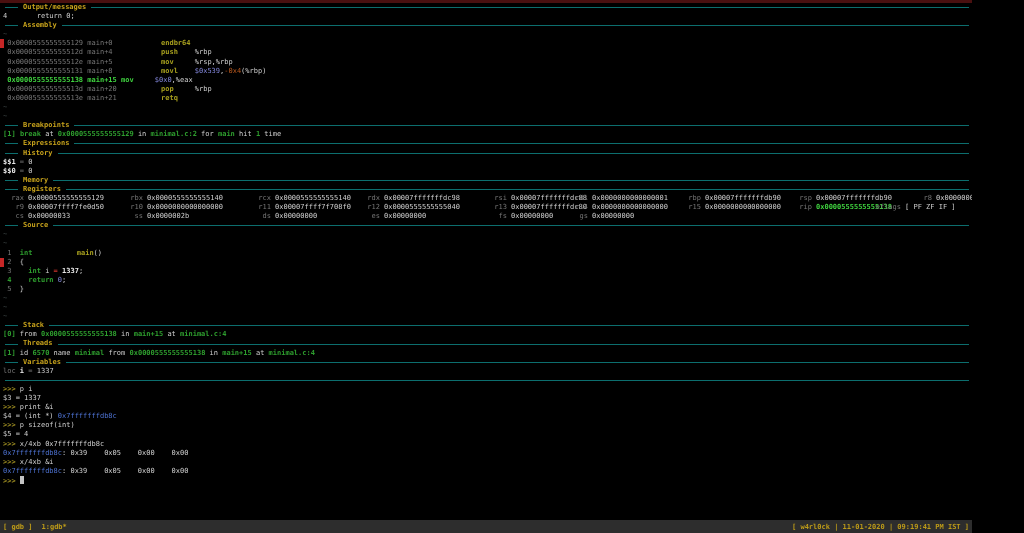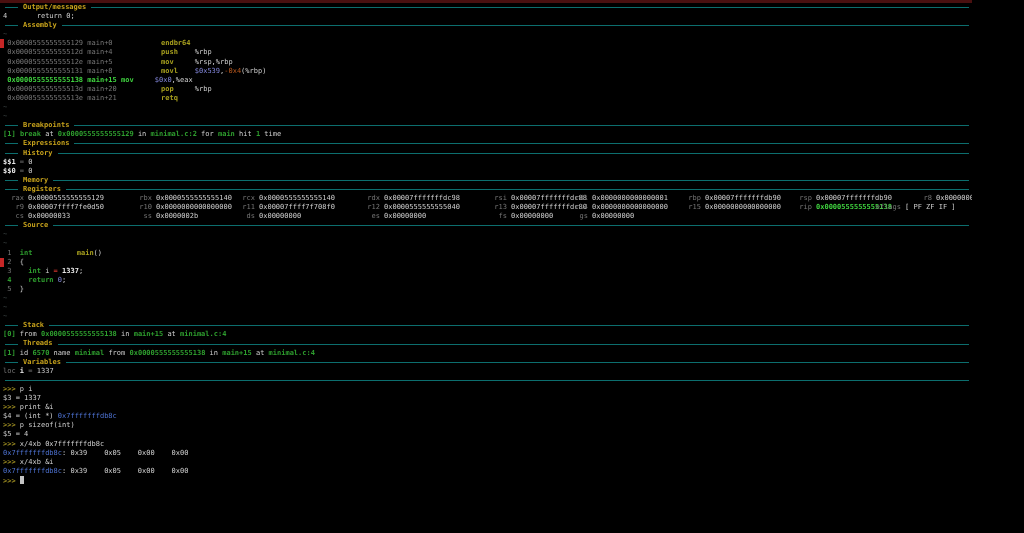--- a/index.html
+++ b/index.html
@@ -29,30 +29,37 @@
   .hfill{flex:1;height:1px;background:var(--divider);margin-right:3px;}
   .seprow{display:flex;align-items:center;}
   .seprow .hfill{margin-left:2px;}
   
   .bpmark{position:absolute;left:-3px;top:0;width:4px;height:9px;background:var(--marker-red);}
   
   .cursor{display:inline-block;width:4.5px;height:8.5px;background:#c4c4c4;vertical-align:-1.5px;}
   
   .regs .regcell{position:absolute;top:0;}
   .regname{position:absolute;right:100%;margin-right:4px;color:var(--dim);margin-left:17px;}
-  .regs .c1{left:25px}.regs .c2{left:153px}.regs .c3{left:256px}.regs .c4{left:381px}
+  .regs .c1{left:25px}.regs .c2{left:144px}.regs .c3{left:272px}.regs .c4{left:381px}
   .regs .c5{left:508px}.regs .c6{left:589px}.regs .c7{left:702px}.regs .c8{left:813px}
   .regs .c9{left:933px}
   .rr2 .c9{left:902px}
   
   .statusbar{position:absolute;left:0;right:0;bottom:0;height:13px;background:var(--status-bg);
              color:var(--status-fg);font-size:7px;font-weight:bold;display:flex;align-items:center;
              justify-content:space-between;padding:0 3px;white-space:pre;}
   .sbleft{display:flex;align-items:center;}
   .sbwindow{margin-left:9px;}
 </style>
 </head>
 <body>
 
 <div class="screen">
   <div class="topstrip"></div>
   <div class="term"><div class="row hrow"><span class="hseg"></span><span class="hlabel">Output/messages</span><span class="hfill"></span></div><div class="row"><span class="fg">4</span><span class="fg">       return 0;</span></div><div class="row hrow"><span class="hseg"></span><span class="hlabel">Assembly</span><span class="hfill"></span></div><div class="row"><span class="tld">~</span></div><div class="row"><span class="bpmark"></span><span class="dim"> 0x0000555555555129</span><span class="dim"> main+0  </span><span class="mnm">endbr64</span></div><div class="row"><span class="dim"> 0x000055555555512d</span><span class="dim"> main+4  </span><span class="mnm">push    </span><span class="fg">%rbp</span></div><div class="row"><span class="dim"> 0x000055555555512e</span><span class="dim"> main+5  </span><span class="mnm">mov     </span><span class="fg">%rsp,%rbp</span></div><div class="row"><span class="dim"> 0x0000555555555131</span><span class="dim"> main+8  </span><span class="mnm">movl    </span><span class="vio">$0x539</span><span class="fg">,</span><span class="org">-0x4</span><span class="fg">(%rbp)</span></div><div class="row"><span class="bgr"> 0x0000555555555138</span><span class="bgr"> main+15 </span><span class="bgr">mov     </span><span class="vio">$0x0</span><span class="fg">,</span><span class="fg">%eax</span></div><div class="row"><span class="dim"> 0x000055555555513d</span><span class="dim"> main+20 </span><span class="mnm">pop     </span><span class="fg">%rbp</span></div><div class="row"><span class="dim"> 0x000055555555513e</span><span class="dim"> main+21 </span><span class="mnm">retq</span></div><div class="row"><span class="tld">~</span></div><div class="row"><span class="tld">~</span></div><div class="row hrow"><span class="hseg"></span><span class="hlabel">Breakpoints</span><span class="hfill"></span></div><div class="row"><span class="grn">[1]</span><span class="fg"> </span><span class="grn">break</span><span class="fg"> at </span><span class="grn">0x0000555555555129</span><span class="fg"> in </span><span class="grn">minimal.c:2</span><span class="fg"> for </span><span class="grn">main</span><span class="fg"> hit </span><span class="grn">1</span><span class="fg"> time</span></div><div class="row hrow"><span class="hseg"></span><span class="hlabel">Expressions</span><span class="hfill"></span></div><div class="row hrow"><span class="hseg"></span><span class="hlabel">History</span><span class="hfill"></span></div><div class="row"><span class="wbd">$$1</span><span class="dim"> = </span><span class="fg">0</span></div><div class="row"><span class="wbd">$$0</span><span class="dim"> = </span><span class="fg">0</span></div><div class="row hrow"><span class="hseg"></span><span class="hlabel">Memory</span><span class="hfill"></span></div><div class="row hrow"><span class="hseg"></span><span class="hlabel">Registers</span><span class="hfill"></span></div><div class="row regs rr1"><span class="regcell c1"><span class="regname">rax</span><span class="fg">0x0000555555555129</span></span><span class="regcell c2"><span class="regname">rbx</span><span class="fg">0x0000555555555140</span></span><span class="regcell c3"><span class="regname">rcx</span><span class="fg">0x0000555555555140</span></span><span class="regcell c4"><span class="regname">rdx</span><span class="fg">0x00007fffffffdc98</span></span><span class="regcell c5"><span class="regname">rsi</span><span class="fg">0x00007fffffffdc88</span></span><span class="regcell c6"><span class="regname">rdi</span><span class="fg">0x0000000000000001</span></span><span class="regcell c7"><span class="regname">rbp</span><span class="fg">0x00007fffffffdb90</span></span><span class="regcell c8"><span class="regname">rsp</span><span class="fg">0x00007fffffffdb90</span></span><span class="regcell c9"><span class="regname">r8</span><span class="fg">0x0000000000000000</span></span></div><div class="row regs rr2"><span class="regcell c1"><span class="regname">r9</span><span class="fg">0x00007ffff7fe0d50</span></span><span class="regcell c2"><span class="regname">r10</span><span class="fg">0x0000000000000000</span></span><span class="regcell c3"><span class="regname">r11</span><span class="fg">0x00007ffff7f708f0</span></span><span class="regcell c4"><span class="regname">r12</span><span class="fg">0x0000555555555040</span></span><span class="regcell c5"><span class="regname">r13</span><span class="fg">0x00007fffffffdc80</span></span><span class="regcell c6"><span class="regname">r14</span><span class="fg">0x0000000000000000</span></span><span class="regcell c7"><span class="regname">r15</span><span class="fg">0x0000000000000000</span></span><span class="regcell c8"><span class="regname">rip</span><span class="bgr">0x0000555555555138</span></span><span class="regcell c9"><span class="regname">eflags</span><span class="fg">[ PF ZF IF ]</span></span></div><div class="row regs rr3"><span class="regcell c1"><span class="regname">cs</span><span class="fg">0x00000033</span></span><span class="regcell c2"><span class="regname">ss</span><span class="fg">0x0000002b</span></span><span class="regcell c3"><span class="regname">ds</span><span class="fg">0x00000000</span></span><span class="regcell c4"><span class="regname">es</span><span class="fg">0x00000000</span></span><span class="regcell c5"><span class="regname">fs</span><span class="fg">0x00000000</span></span><span class="regcell c6"><span class="regname">gs</span><span class="fg">0x00000000</span></span></div><div class="row hrow"><span class="hseg"></span><span class="hlabel">Source</span><span class="hfill"></span></div><div class="row"><span class="tld">~</span></div><div class="row"><span class="tld">~</span></div><div class="row"><span class="dim"> 1  </span><span class="grn">int</span><span class="fg"> </span><span class="mnm">main</span><span class="fg">()</span></div><div class="row"><span class="bpmark"></span><span class="dim"> 2  </span><span class="fg">{</span></div><div class="row"><span class="dim"> 3  </span><span class="fg">  </span><span class="grn">int</span><span class="fg"> i </span><span class="red">=</span><span class="fg"> </span><span class="wbd">1337</span><span class="fg">;</span></div><div class="row"><span class="grn"> 4  </span><span class="fg">  </span><span class="grn">return</span><span class="fg"> </span><span class="vio">0</span><span class="fg">;</span></div><div class="row"><span class="dim"> 5  </span><span class="fg">}</span></div><div class="row"><span class="tld">~</span></div><div class="row"><span class="tld">~</span></div><div class="row"><span class="tld">~</span></div><div class="row hrow"><span class="hseg"></span><span class="hlabel">Stack</span><span class="hfill"></span></div><div class="row"><span class="grn">[0]</span><span class="fg"> from </span><span class="grn">0x0000555555555138</span><span class="fg"> in </span><span class="grn">main+15</span><span class="fg"> at </span><span class="grn">minimal.c:4</span></div><div class="row hrow"><span class="hseg"></span><span class="hlabel">Threads</span><span class="hfill"></span></div><div class="row"><span class="grn">[1]</span><span class="fg"> id </span><span class="grn">6570</span><span class="fg"> name </span><span class="grn">minimal</span><span class="fg"> from </span><span class="grn">0x0000555555555138</span><span class="fg"> in </span><span class="grn">main+15</span><span class="fg"> at </span><span class="grn">minimal.c:4</span></div><div class="row hrow"><span class="hseg"></span><span class="hlabel">Variables</span><span class="hfill"></span></div><div class="row"><span class="dim">loc </span><span class="wbd">i</span><span class="dim"> = </span><span class="fg">1337</span></div><div class="row seprow"><span class="hfill"></span></div><div class="row"><span class="pmt">&gt;&gt;&gt; </span><span class="fg">p i</span></div><div class="row"><span class="fg">$3 = 1337</span></div><div class="row"><span class="pmt">&gt;&gt;&gt; </span><span class="fg">print &amp;i</span></div><div class="row"><span class="fg">$4 = (int *) </span><span class="blu">0x7fffffffdb8c</span></div><div class="row"><span class="pmt">&gt;&gt;&gt; </span><span class="fg">p sizeof(int)</span></div><div class="row"><span class="fg">$5 = 4</span></div><div class="row"><span class="pmt">&gt;&gt;&gt; </span><span class="fg">x/4xb 0x7fffffffdb8c</span></div><div class="row"><span class="blu">0x7fffffffdb8c</span><span class="fg">: 0x39    0x05    0x00    0x00</span></div><div class="row"><span class="pmt">&gt;&gt;&gt; </span><span class="fg">x/4xb &amp;i</span></div><div class="row"><span class="blu">0x7fffffffdb8c</span><span class="fg">: 0x39    0x05    0x00    0x00</span></div><div class="row"><span class="pmt">&gt;&gt;&gt; </span><span class="cursor"></span></div></div>
+  <div class="statusbar">
+    <div class="sbleft">
+      <span>[ gdb ]</span>
+      <span class="sbwindow">1:gdb*</span>
+    </div>
+    <div>[ w4rl0ck | 11-01-2020 | 09:19:41 PM IST ]</div>
+  </div>
 </div>
 
 </body></html>

